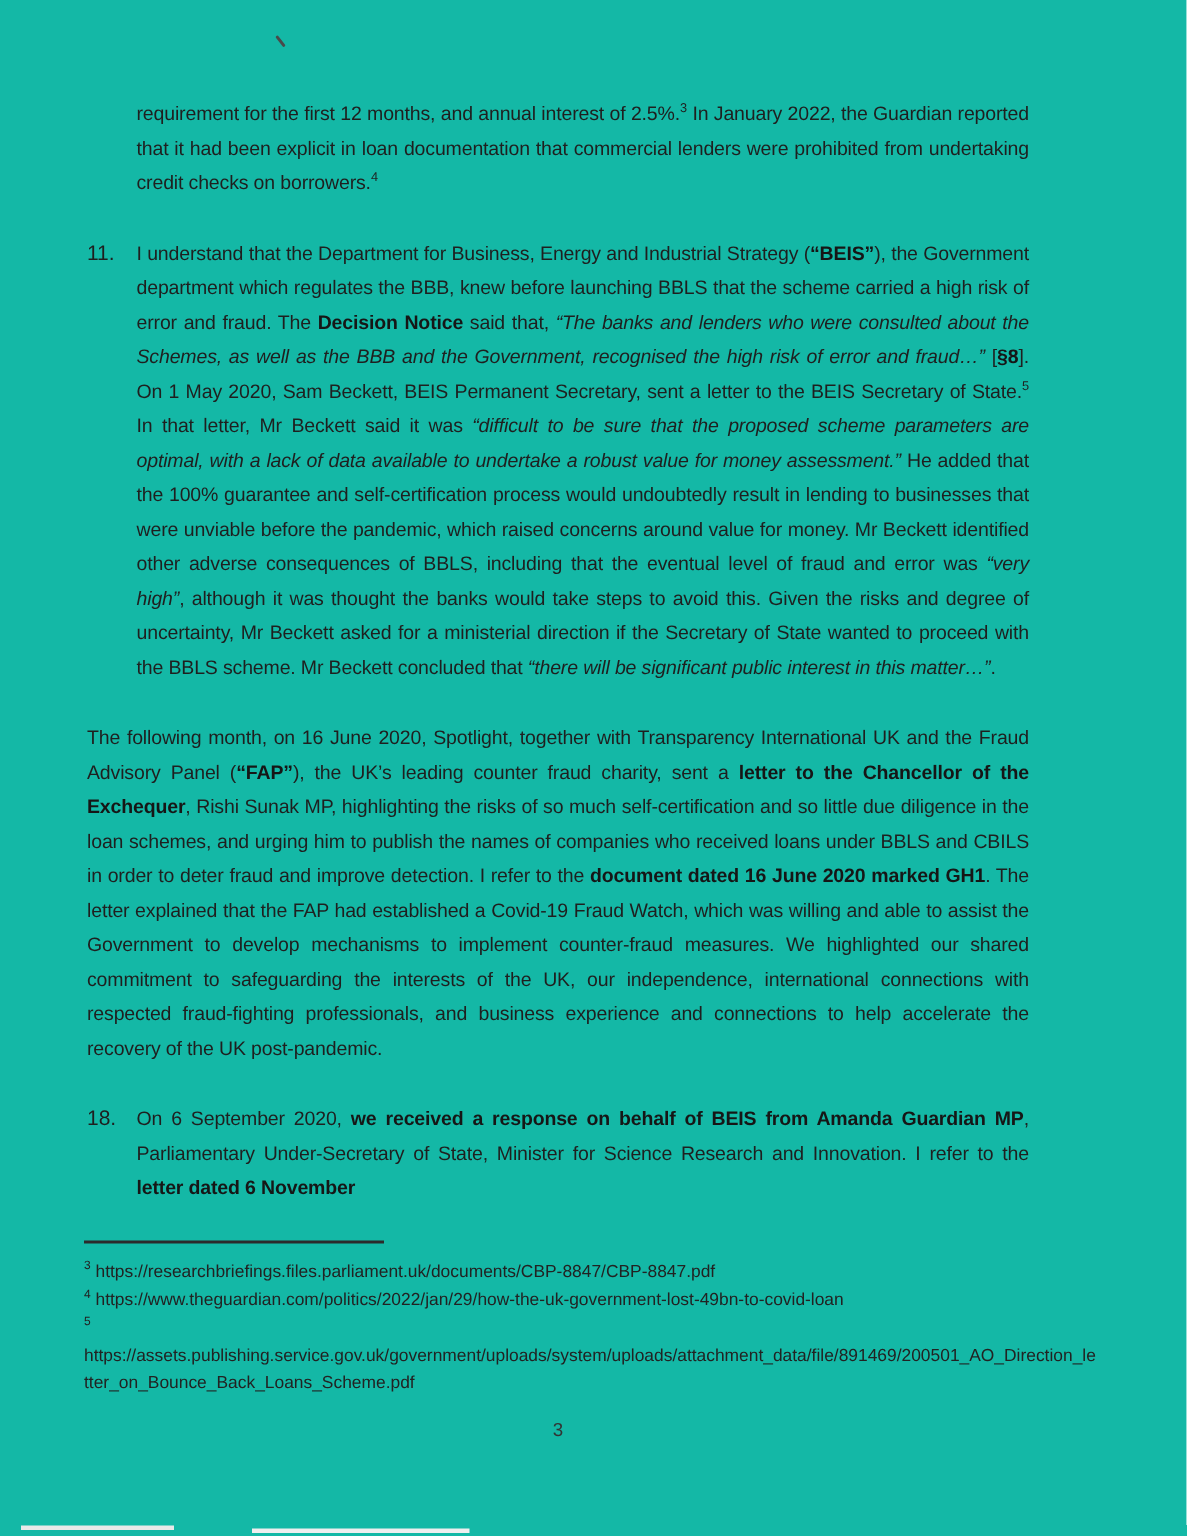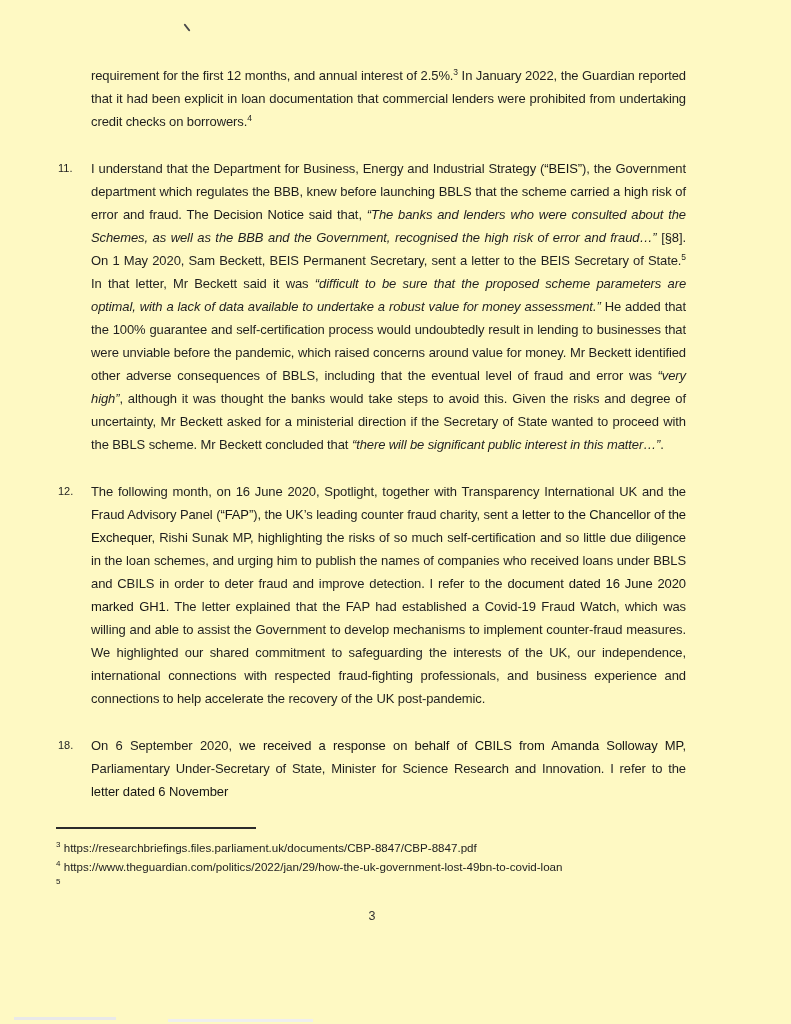--- a/index.html
+++ b/index.html
@@ -1,47 +1,47 @@
 <!DOCTYPE html>
 <html><head>
 <meta charset="utf-8">
 <style>
   html, body { margin: 0; padding: 0; background: #ffffff; }
   .page {
     position: relative;
     width: 791px;
     height: 1024px;
     margin: 0 auto;
-    background: #fef9c3;
+    background: #14b8a6;
     font-family: "Liberation Sans", "DejaVu Sans", sans-serif;
     color: #1f1f1f;
     overflow: hidden;
     box-sizing: border-box;
     padding: 64px 105px 0 58px;
   }
   .para-row {
     display: flex;
     margin-bottom: 24px;
   }
   .para-num {
     flex: 0 0 33px;
     width: 33px;
-    font-size: 11px;
+    font-size: 14px;
     line-height: 23px;
   }
   .para-body {
     flex: 1;
     font-size: 13px;
     line-height: 23px;
     letter-spacing: -0.1px;
     text-align: justify;
     text-justify: inter-word;
   }
   .run-regular { font-weight: 400; }
-  .run-bold { font-weight: 400; color: #161616; }
+  .run-bold { font-weight: 700; color: #161616; }
   .run-italic { font-style: italic; }
   sup.run-sup {
     font-size: 8.5px;
     line-height: 0;
     vertical-align: super;
   }
   .footnote-area {
     margin-top: 22px;
     margin-left: -2px;   
     width: 676px;
@@ -108,35 +108,35 @@
   <div id="paragraphs-container">
       <div class="para-row">
         <div class="para-num"></div>
         <div class="para-body"><span class="run-regular">requirement for the first 12 months, and annual interest of 2.5%.</span><sup class="run-sup">3</sup><span class="run-regular"> In January 2022, the Guardian reported that it had been explicit in loan documentation that commercial lenders were prohibited from undertaking credit checks on borrowers.</span><sup class="run-sup">4</sup></div>
       </div>
       <div class="para-row">
         <div class="para-num">11.</div>
         <div class="para-body"><span class="run-regular">I understand that the Department for Business, Energy and Industrial Strategy (</span><span class="run-bold">“BEIS”</span><span class="run-regular">), the Government department which regulates the BBB, knew before launching BBLS that the scheme carried a high risk of error and fraud. The </span><span class="run-bold">Decision Notice</span><span class="run-regular"> said that, </span><span class="run-italic">“The banks and lenders who were consulted about the Schemes, as well as the BBB and the Government, recognised the high risk of error and fraud…”</span><span class="run-regular"> [</span><span class="run-bold">§8</span><span class="run-regular">]. On 1 May 2020, Sam Beckett, BEIS Permanent Secretary, sent a letter to the BEIS Secretary of State.</span><sup class="run-sup">5</sup><span class="run-regular"> In that letter, Mr Beckett said it was </span><span class="run-italic">“difficult to be sure that the proposed scheme parameters are optimal, with a lack of data available to undertake a robust value for money assessment.”</span><span class="run-regular"> He added that the 100% guarantee and self-certification process would undoubtedly result in lending to businesses that were unviable before the pandemic, which raised concerns around value for money. Mr Beckett identified other adverse consequences of BBLS, including that the eventual level of fraud and error was </span><span class="run-italic">“very high”</span><span class="run-regular">, although it was thought the banks would take steps to avoid this. Given the risks and degree of uncertainty, Mr Beckett asked for a ministerial direction if the Secretary of State wanted to proceed with the BBLS scheme. Mr Beckett concluded that </span><span class="run-italic">“there will be significant public interest in this matter…”</span><span class="run-regular">.</span></div>
       </div>
       <div class="para-row">
-        <div class="para-num">12.</div>
         <div class="para-body"><span class="run-regular">The following month, on 16 June 2020, Spotlight, together with Transparency International UK and the Fraud Advisory Panel (</span><span class="run-bold">“FAP”</span><span class="run-regular">), the UK’s leading counter fraud charity, sent a </span><span class="run-bold">letter to the Chancellor of the Exchequer</span><span class="run-regular">, Rishi Sunak MP, highlighting the risks of so much self-certification and so little due diligence in the loan schemes, and urging him to publish the names of companies who received loans under BBLS and CBILS in order to deter fraud and improve detection. I refer to the </span><span class="run-bold">document dated 16 June 2020 marked GH1</span><span class="run-regular">. The letter explained that the FAP had established a Covid-19 Fraud Watch, which was willing and able to assist the Government to develop mechanisms to implement counter-fraud measures. We highlighted our shared commitment to safeguarding the interests of the UK, our independence, international connections with respected fraud-fighting professionals, and business experience and connections to help accelerate the recovery of the UK post-pandemic.</span></div>
       </div>
       <div class="para-row">
         <div class="para-num">18.</div>
-        <div class="para-body"><span class="run-regular">On 6 September 2020, </span><span class="run-bold">we received a response on behalf of CBILS from Amanda Solloway MP</span><span class="run-regular">, Parliamentary Under-Secretary of State, Minister for Science Research and Innovation. I refer to the </span><span class="run-bold">letter dated 6 November</span></div>
+        <div class="para-body"><span class="run-regular">On 6 September 2020, </span><span class="run-bold">we received a response on behalf of BEIS from Amanda Guardian MP</span><span class="run-regular">, Parliamentary Under-Secretary of State, Minister for Science Research and Innovation. I refer to the </span><span class="run-bold">letter dated 6 November</span></div>
       </div>
     </div>
 
   <div class="footnote-area">
     <div class="fn-sep"></div>
     <div id="footnotes-container">
         <div class="fn-line"><sup>3</sup> <span>https://researchbriefings.files.parliament.uk/documents/CBP-8847/CBP-8847.pdf</span></div>
         <div class="fn-line"><sup>4</sup> <span>https://www.theguardian.com/politics/2022/jan/29/how-the-uk-government-lost-49bn-to-covid-loan</span></div>
         <div class="fn-line"><sup>5</sup> <span></span></div>
+        <div class="fn-line"><span>https://assets.publishing.service.gov.uk/government/uploads/system/uploads/attachment_data/file/891469/200501_AO_Direction_letter_on_Bounce_Back_Loans_Scheme.pdf</span></div>
       </div>
   </div>
 
   <div class="page-number">3</div>
 
   <span class="artifact-streak-1"></span>
   <span class="artifact-streak-2"></span>
 </div>
 
 </body></html>

